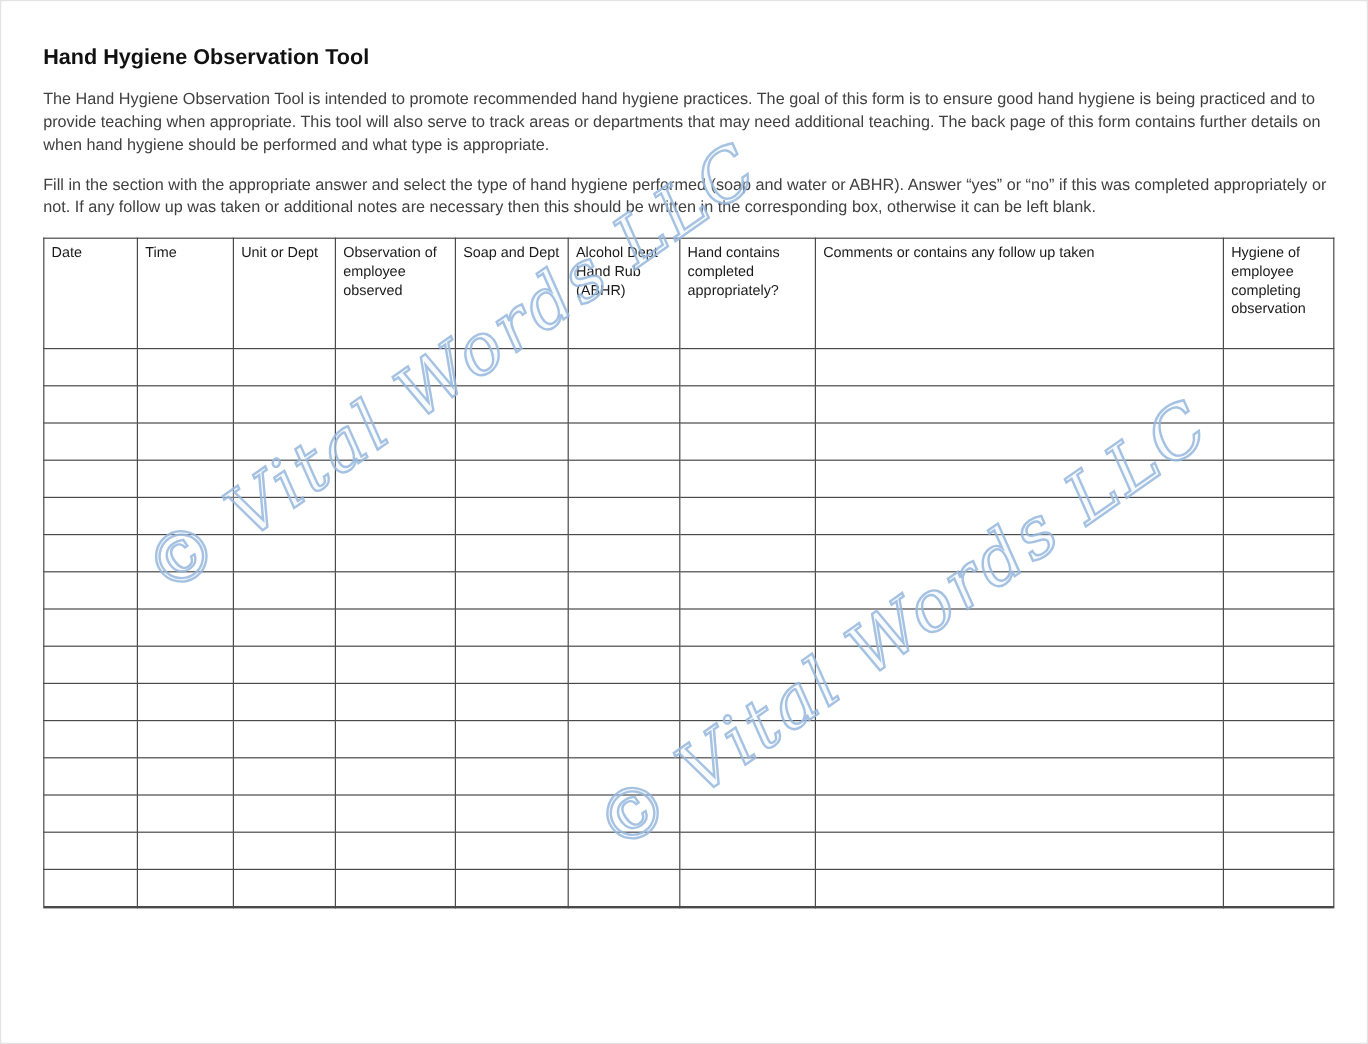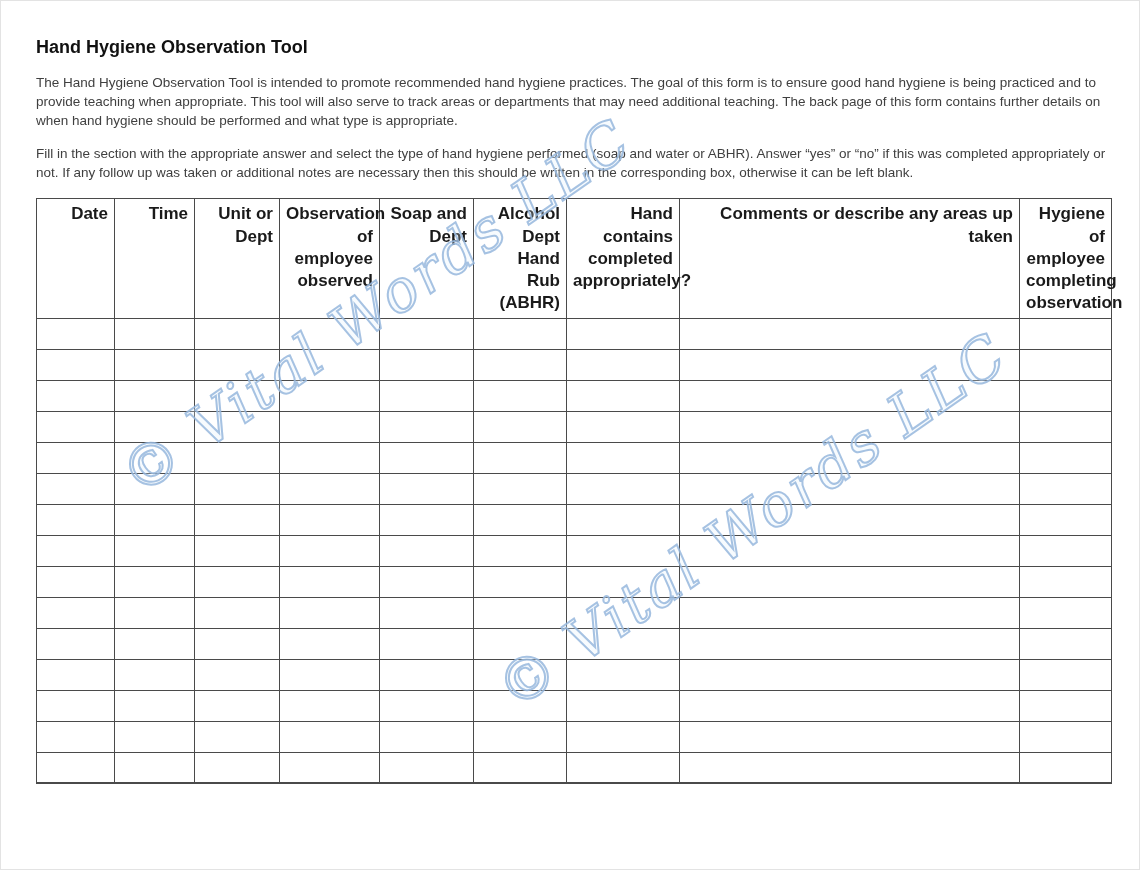--- a/index.html
+++ b/index.html
@@ -44,24 +44,24 @@
     width: 1075px;
     margin-top: 16px;
     background: transparent;
   }
   table.obs-table th,
   table.obs-table td {
     border: 1px solid #4a4a4a;
     box-sizing: border-box;
   }
   table.obs-table th {
-    font-weight: bold;
-    font-size: 17px;
+    font-weight: normal;
+    font-size: 12px;
     line-height: 1.3;
-    text-align: right;
+    text-align: left;
     vertical-align: top;
     padding: 4px 6px;
     height: 92px;
   }
   table.obs-table td {
     height: 31px;
     padding: 0 4px;
   }
   table.obs-table {
     border-bottom: 2px solid #4a4a4a;
@@ -116,21 +116,21 @@
       </colgroup>
       <thead>
         <tr>
           <th>Date</th>
           <th>Time</th>
           <th>Unit or Dept</th>
           <th>Observation of employee observed</th>
           <th>Soap and Dept</th>
           <th>Alcohol Dept Hand Rub (ABHR)</th>
           <th>Hand contains completed appropriately?</th>
-          <th>Comments or describe any areas up taken</th>
+          <th>Comments or contains any follow up taken</th>
           <th>Hygiene of employee completing observation</th>
         </tr>
       </thead>
       <tbody>
           <tr>
             <td></td>
             <td></td>
             <td></td>
             <td></td>
             <td></td>

